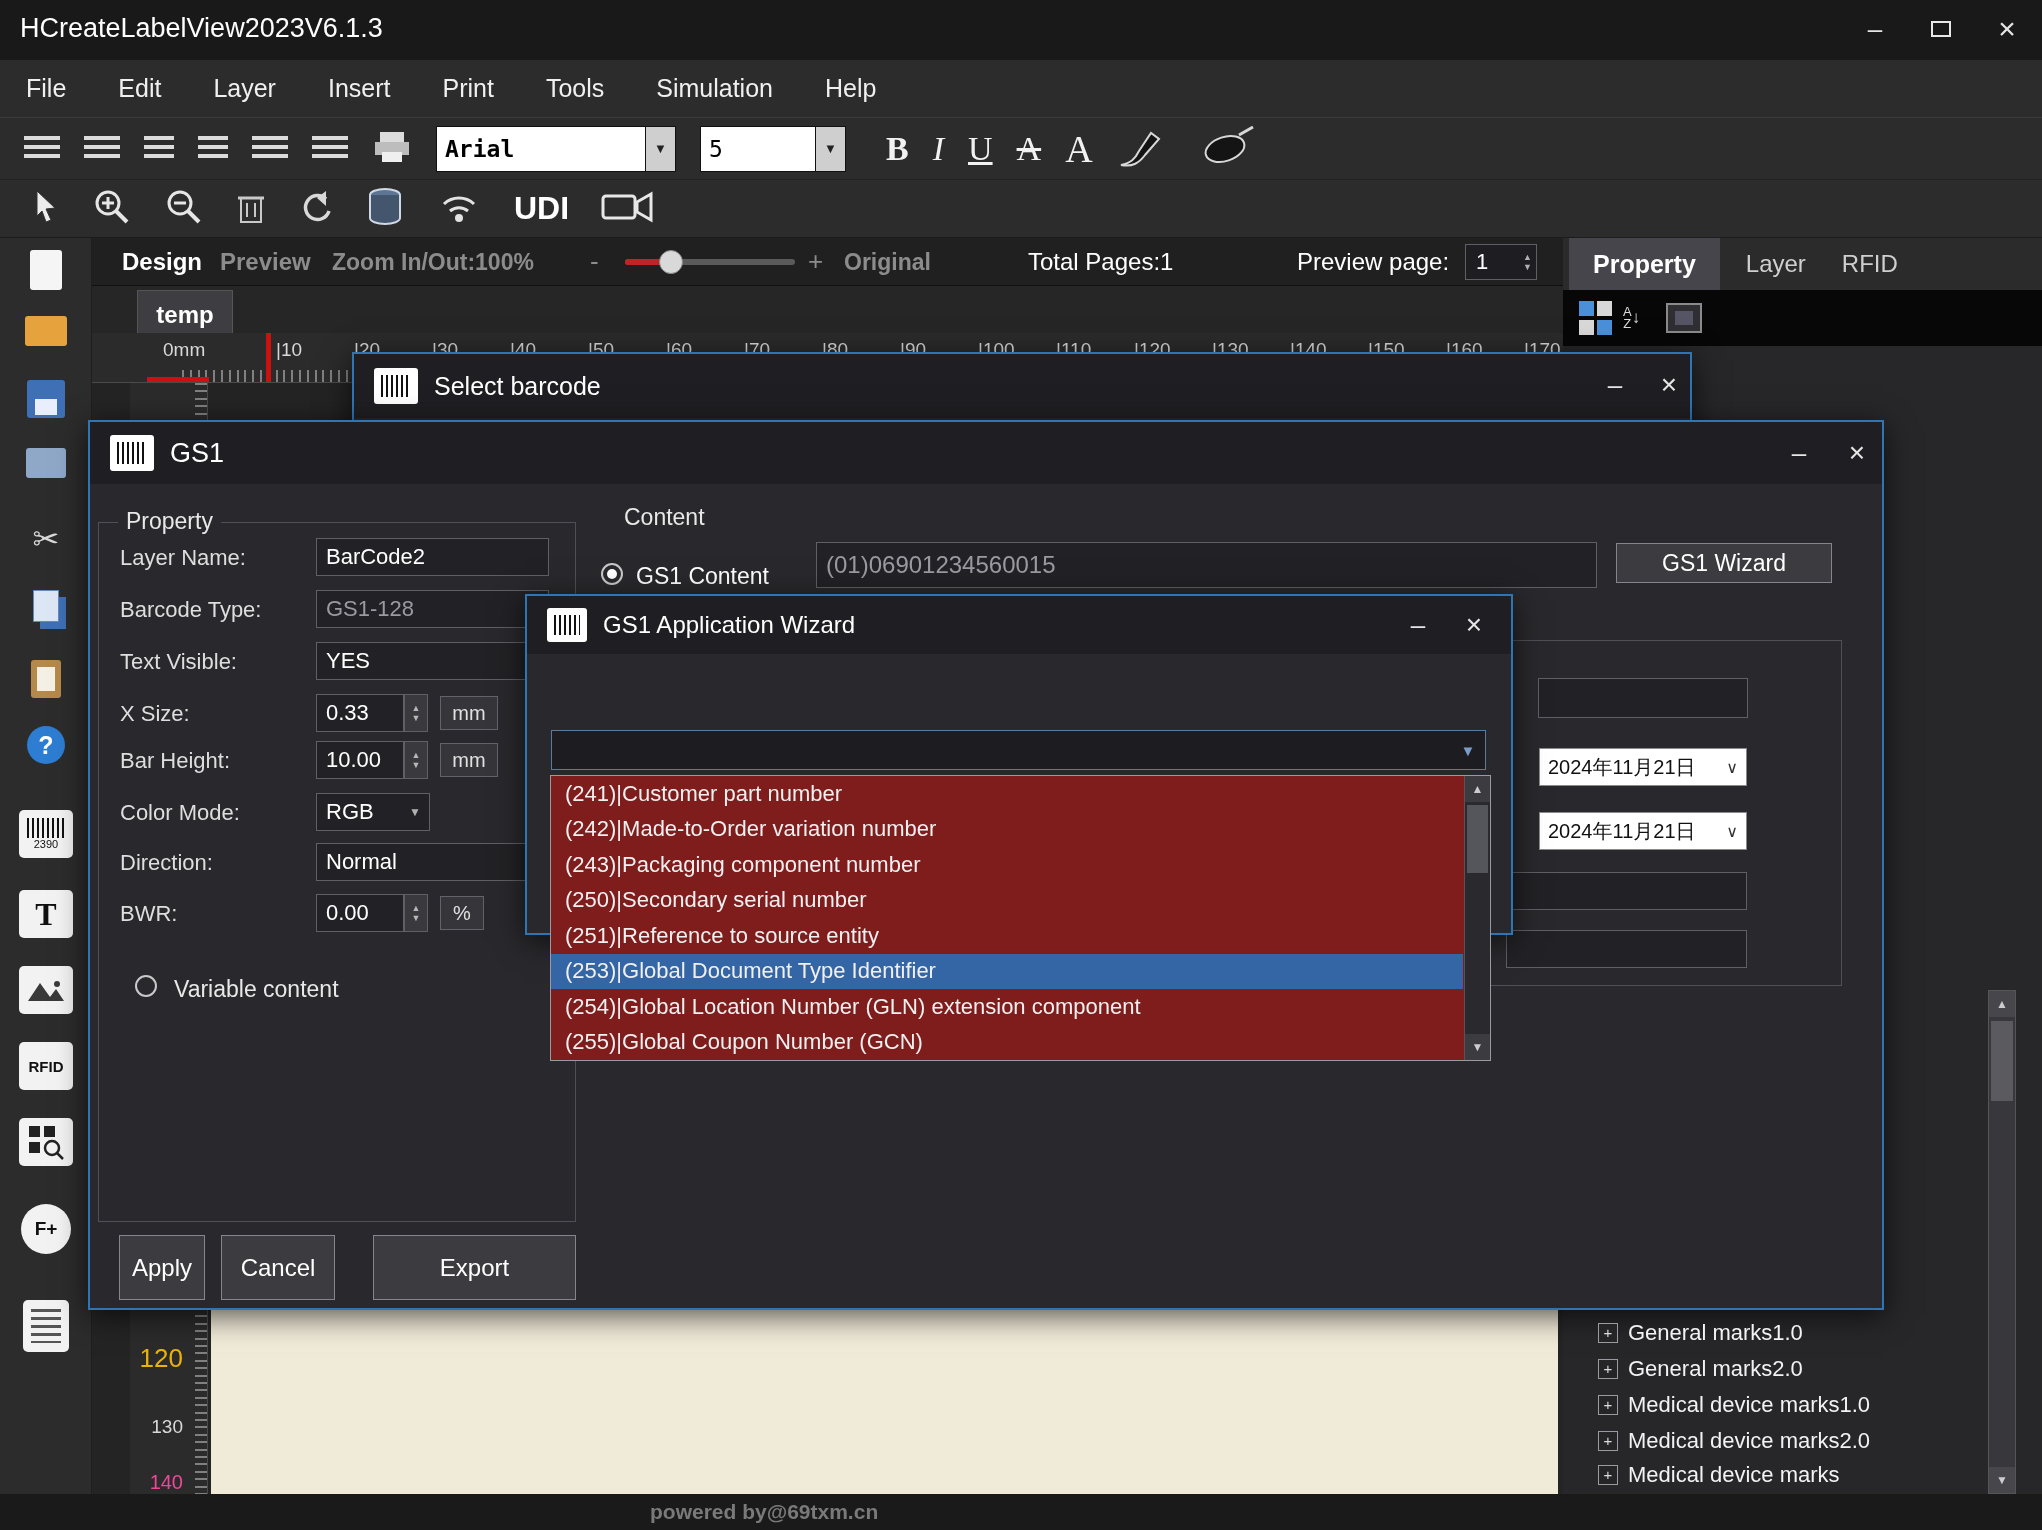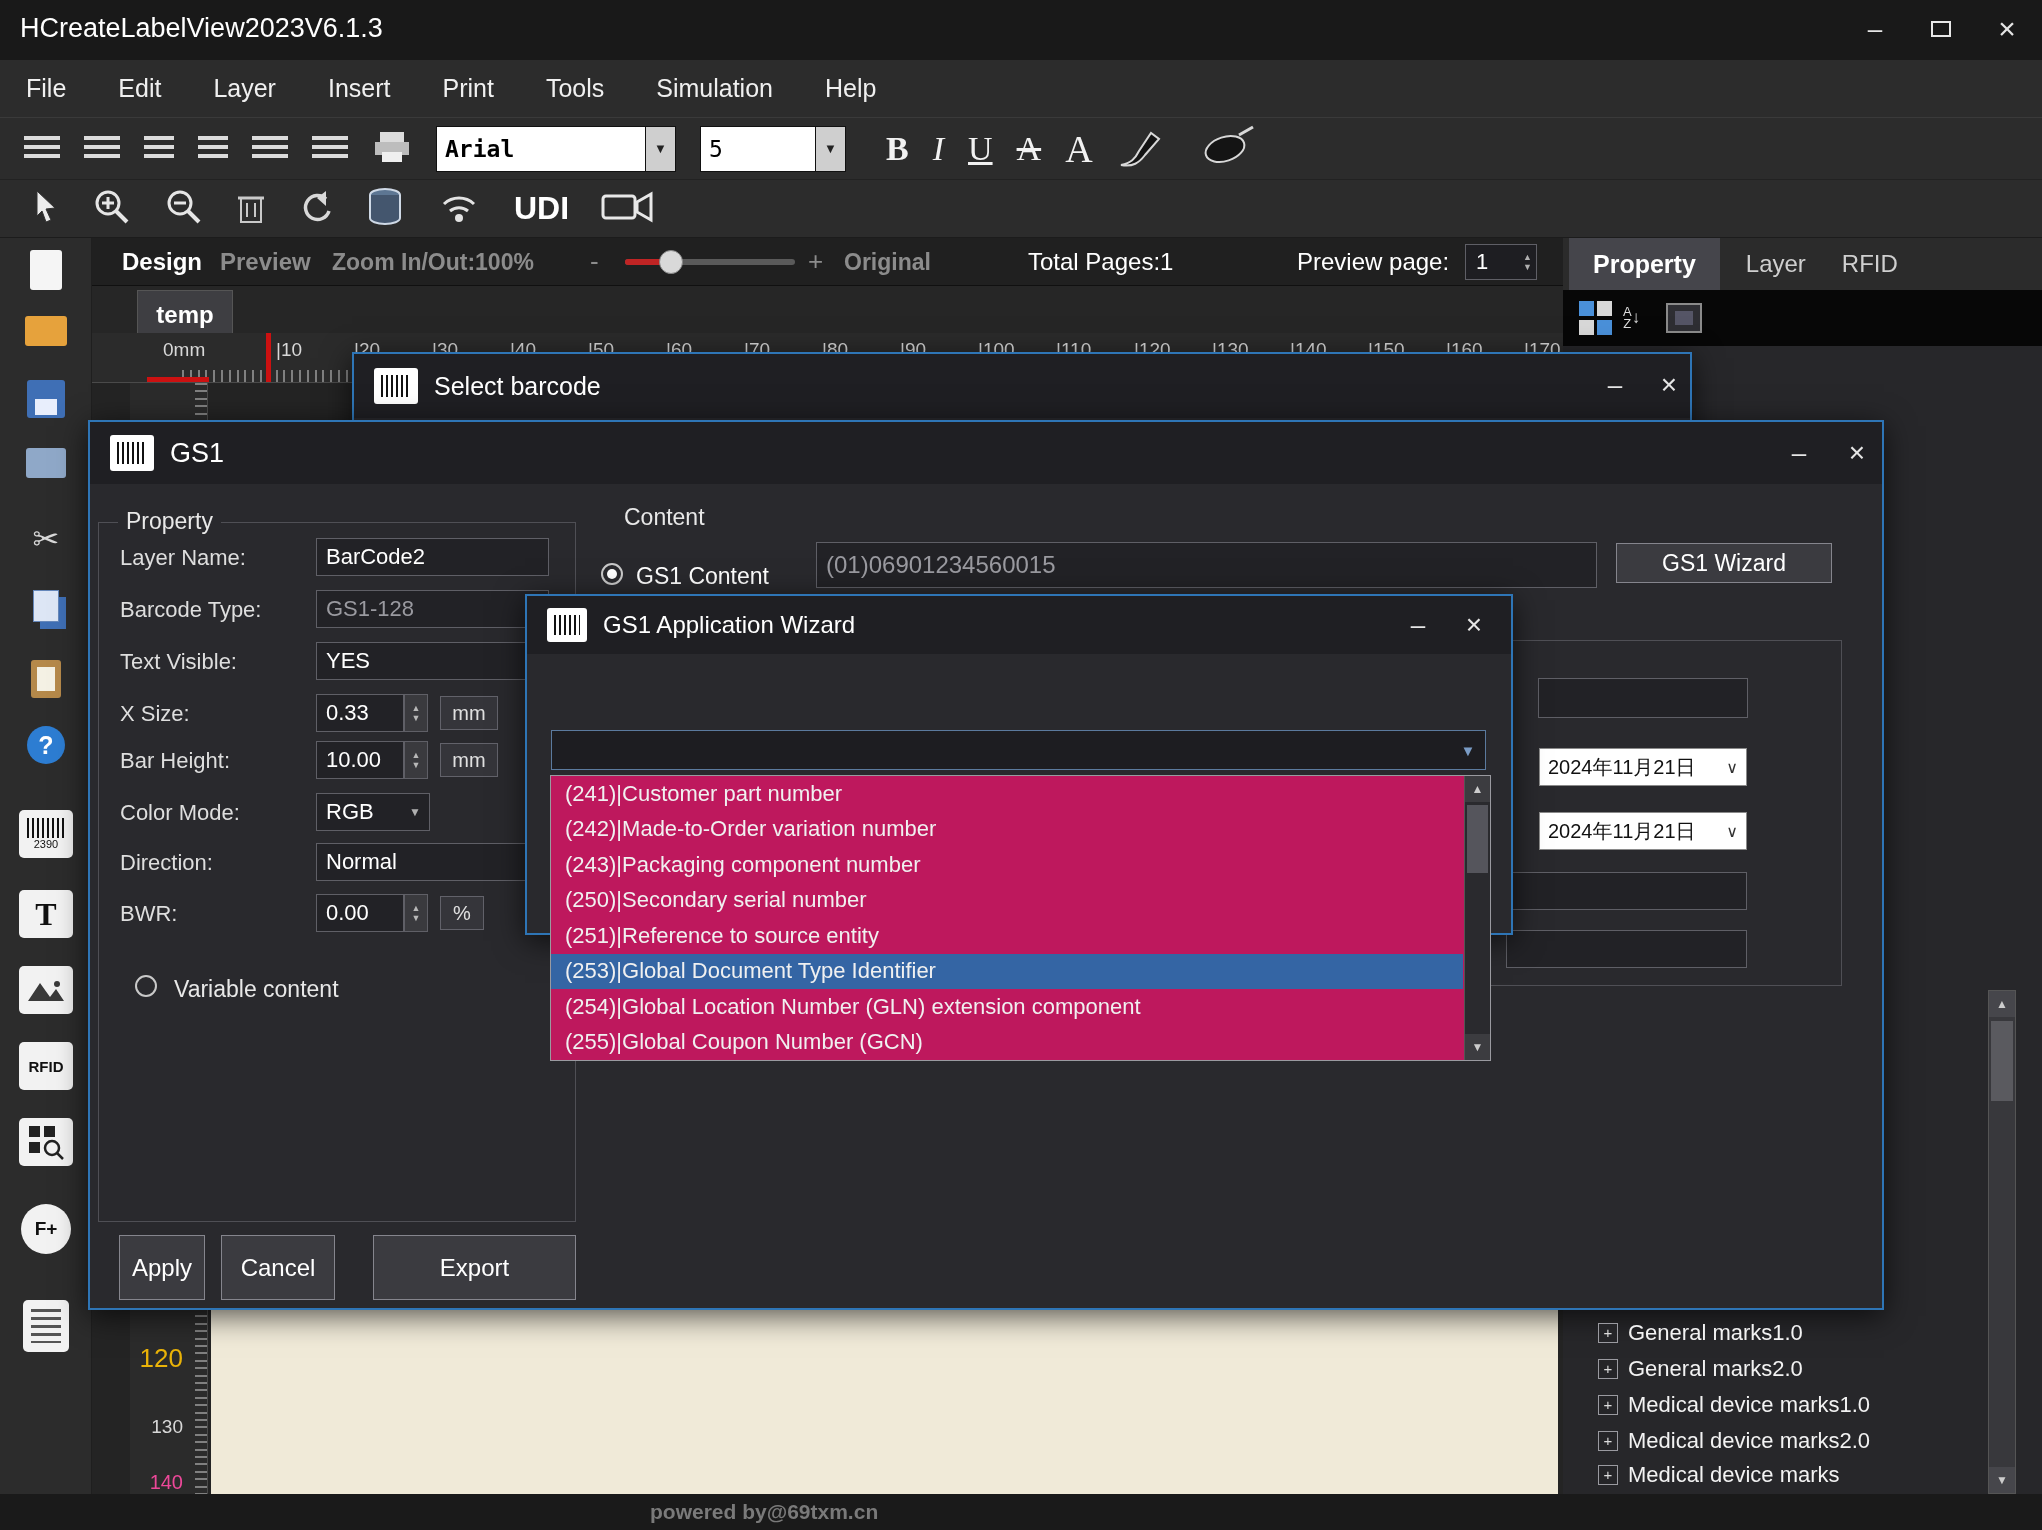--- a/index.html
+++ b/index.html
@@ -386,21 +386,21 @@
         </span>
       <span style="font-size:24px;color:#fff;">GS1 Application Wizard</span>
       <span class="win-btn" style="position:absolute;left:868px;top:8px;">–</span>
       <span class="win-btn" style="position:absolute;left:924px;top:8px;font-size:28px;">×</span>
     </div>
     <div class="abs" style="left:24px;top:134px;width:935px;height:40px;background:#1d1d21;border:1px solid #5b7a9e;display:flex;align-items:center;justify-content:flex-end;">
       <span style="width:34px;text-align:center;color:#7a9cc6;font-size:15px;">▼</span>
     </div>
   </div>
 
-  <div class="abs" style="left:550px;top:775px;width:941px;height:286px;background:#be185d;border:1px solid #9a9aa0;z-index:80;display:flex;flex-direction:column;padding-right:27px;">
+  <div class="abs" style="left:550px;top:775px;width:941px;height:286px;background:#7f1d1d;border:1px solid #9a9aa0;z-index:80;display:flex;flex-direction:column;padding-right:27px;">
     <div class="list-item">(241)|Customer part number</div>
     <div class="list-item">(242)|Made-to-Order variation number</div>
     <div class="list-item">(243)|Packaging component number</div>
     <div class="list-item">(250)|Secondary serial number</div>
     <div class="list-item">(251)|Reference to source entity</div>
     <div class="list-item sel">(253)|Global Document Type Identifier</div>
     <div class="list-item">(254)|Global Location Number (GLN) extension component</div>
     <div class="list-item">(255)|Global Coupon Number (GCN)</div>
     <div class="abs" style="right:0;top:0;bottom:0;width:26px;background:#2a2a2e;border-left:1px solid #555;">
       <div style="height:26px;display:flex;align-items:center;justify-content:center;color:#ccc;font-size:12px;background:#3c3c40;">▲</div>

